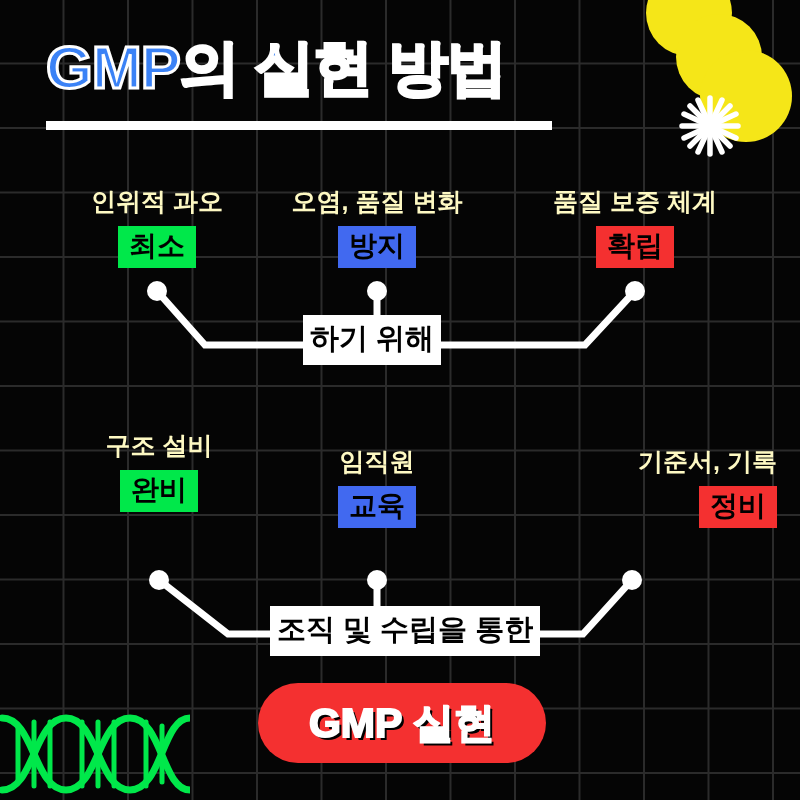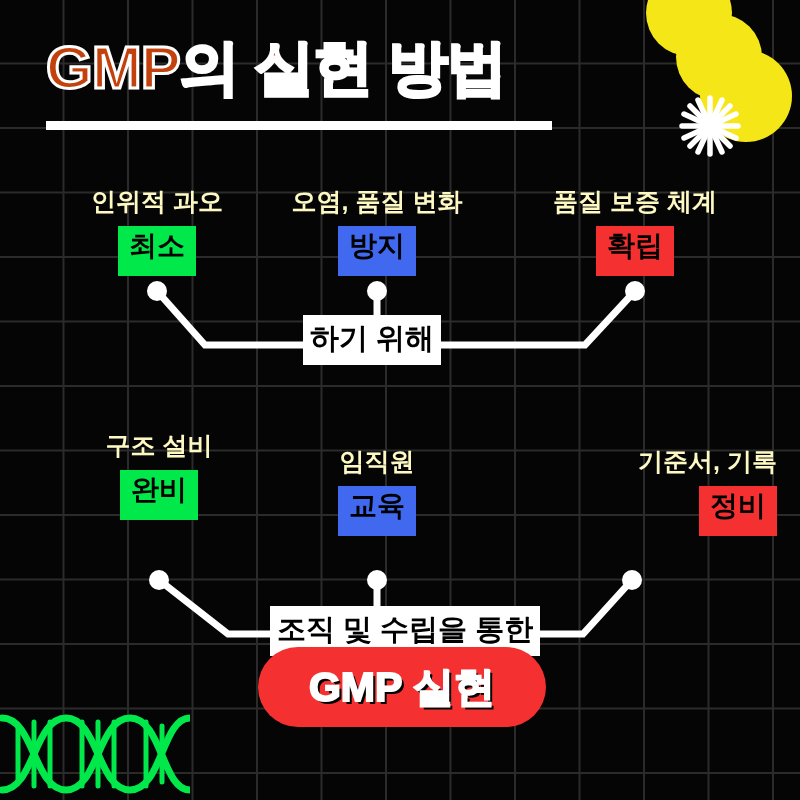--- a/index.html
+++ b/index.html
@@ -37,21 +37,21 @@
   
   #sparkle { position: absolute; left: 678px; top: 94px; width: 64px; height: 64px; }
 
   
   #title {
     position: absolute;
     left: 46px;
     top: 38px;
     font-size: 60px;
     font-weight: 900;
-    color: #c2410c;
+    color: #3b82f6;
     letter-spacing: -1px;
     line-height: 1;
     white-space: nowrap;
     -webkit-text-stroke: 3px #ffffff;
   }
   #title-underline {
     position: absolute;
     left: 46px;
     top: 121px;
     width: 506px;
@@ -64,21 +64,21 @@
   .node-caption {
     color: #fef9c3;
     font-size: 25px;
     font-weight: 700;
     line-height: 1;
     white-space: nowrap;
   }
   .node-chip {
     display: inline-block;
     margin-top: 12px;
-    padding: 5px 11px 16px 11px;
+    padding: 5px 11px 8px 11px;
     font-size: 28px;
     font-weight: 700;
     color: #000000;
     line-height: 1.05;
     white-space: nowrap;
   }
   .chip-green { background: #00e84a; }
   .chip-blue  { background: #4169f0; }
   .chip-red   { background: #f43030; }
 
@@ -92,21 +92,21 @@
     font-weight: 700;
     line-height: 1;
     padding: 9px 7px 12px 7px;
     white-space: nowrap;
   }
 
   
   #gmp-pill {
     position: absolute;
     left: 258px;
-    top: 647px;
+    top: 683px;
     width: 288px;
     height: 80px;
     background: #f43030;
     border-radius: 40px;
     display: flex;
     align-items: center;
     justify-content: center;
   }
   #gmp-pill-label {
     font-size: 41px;

